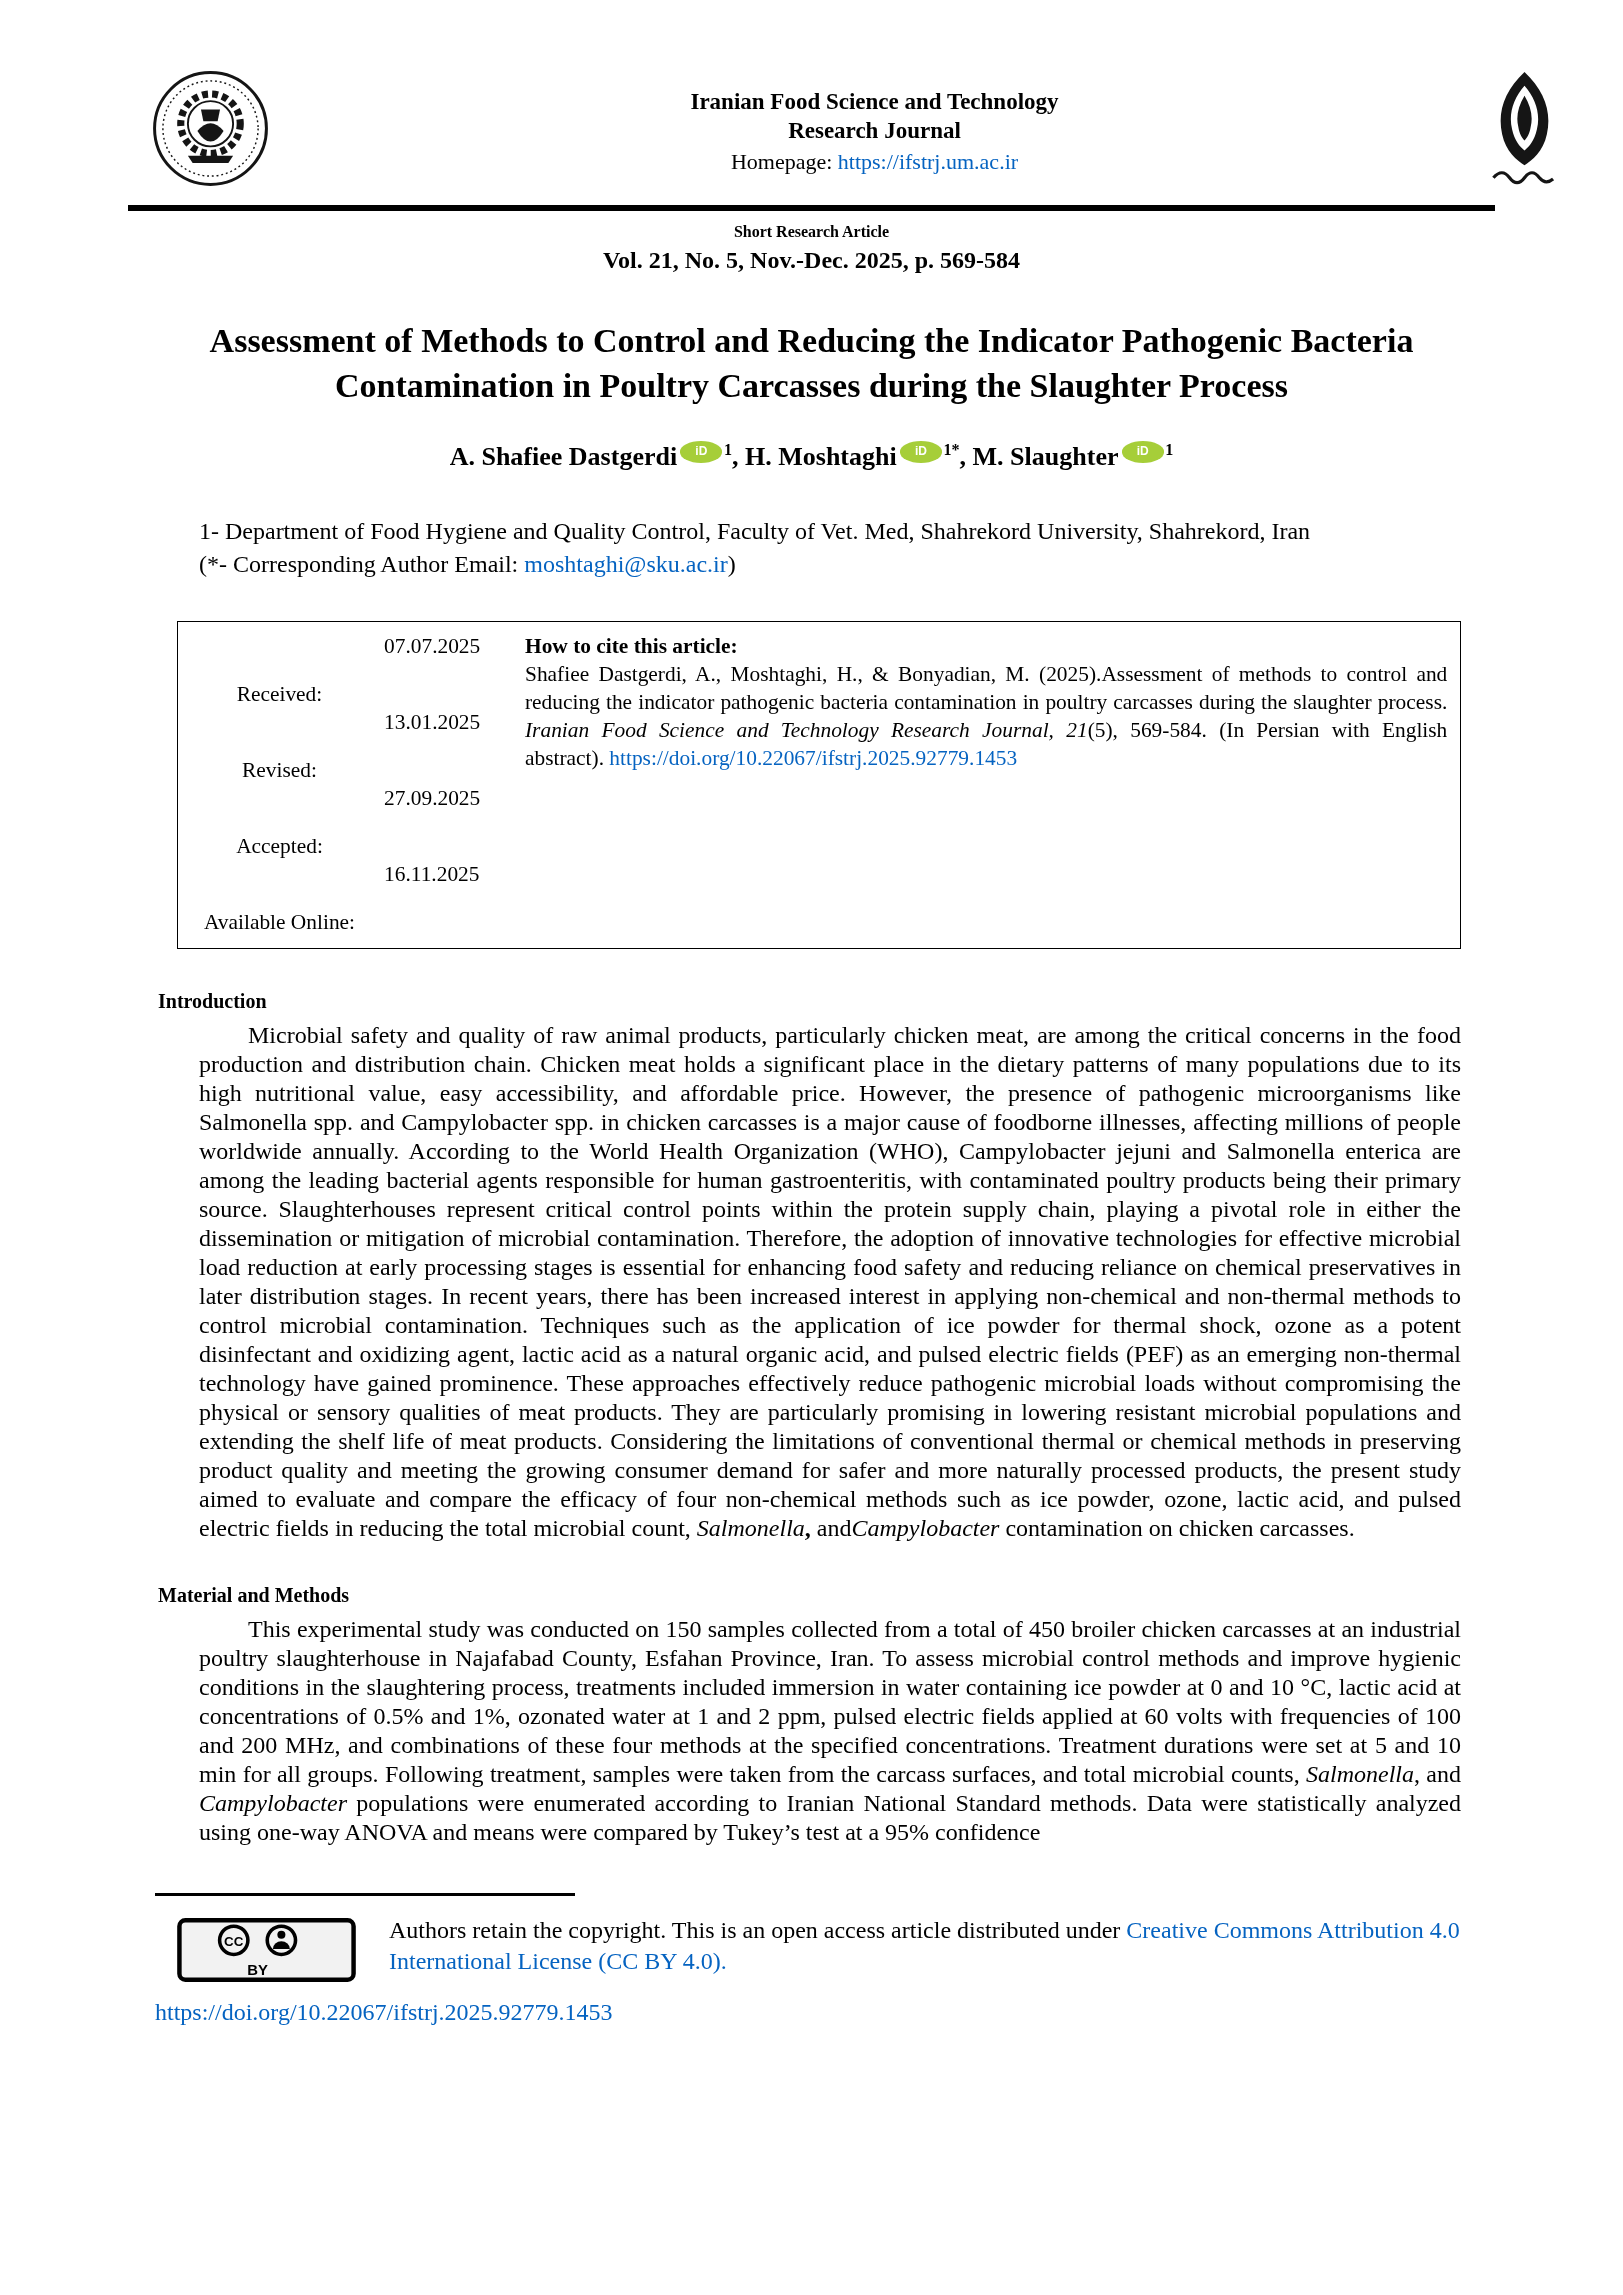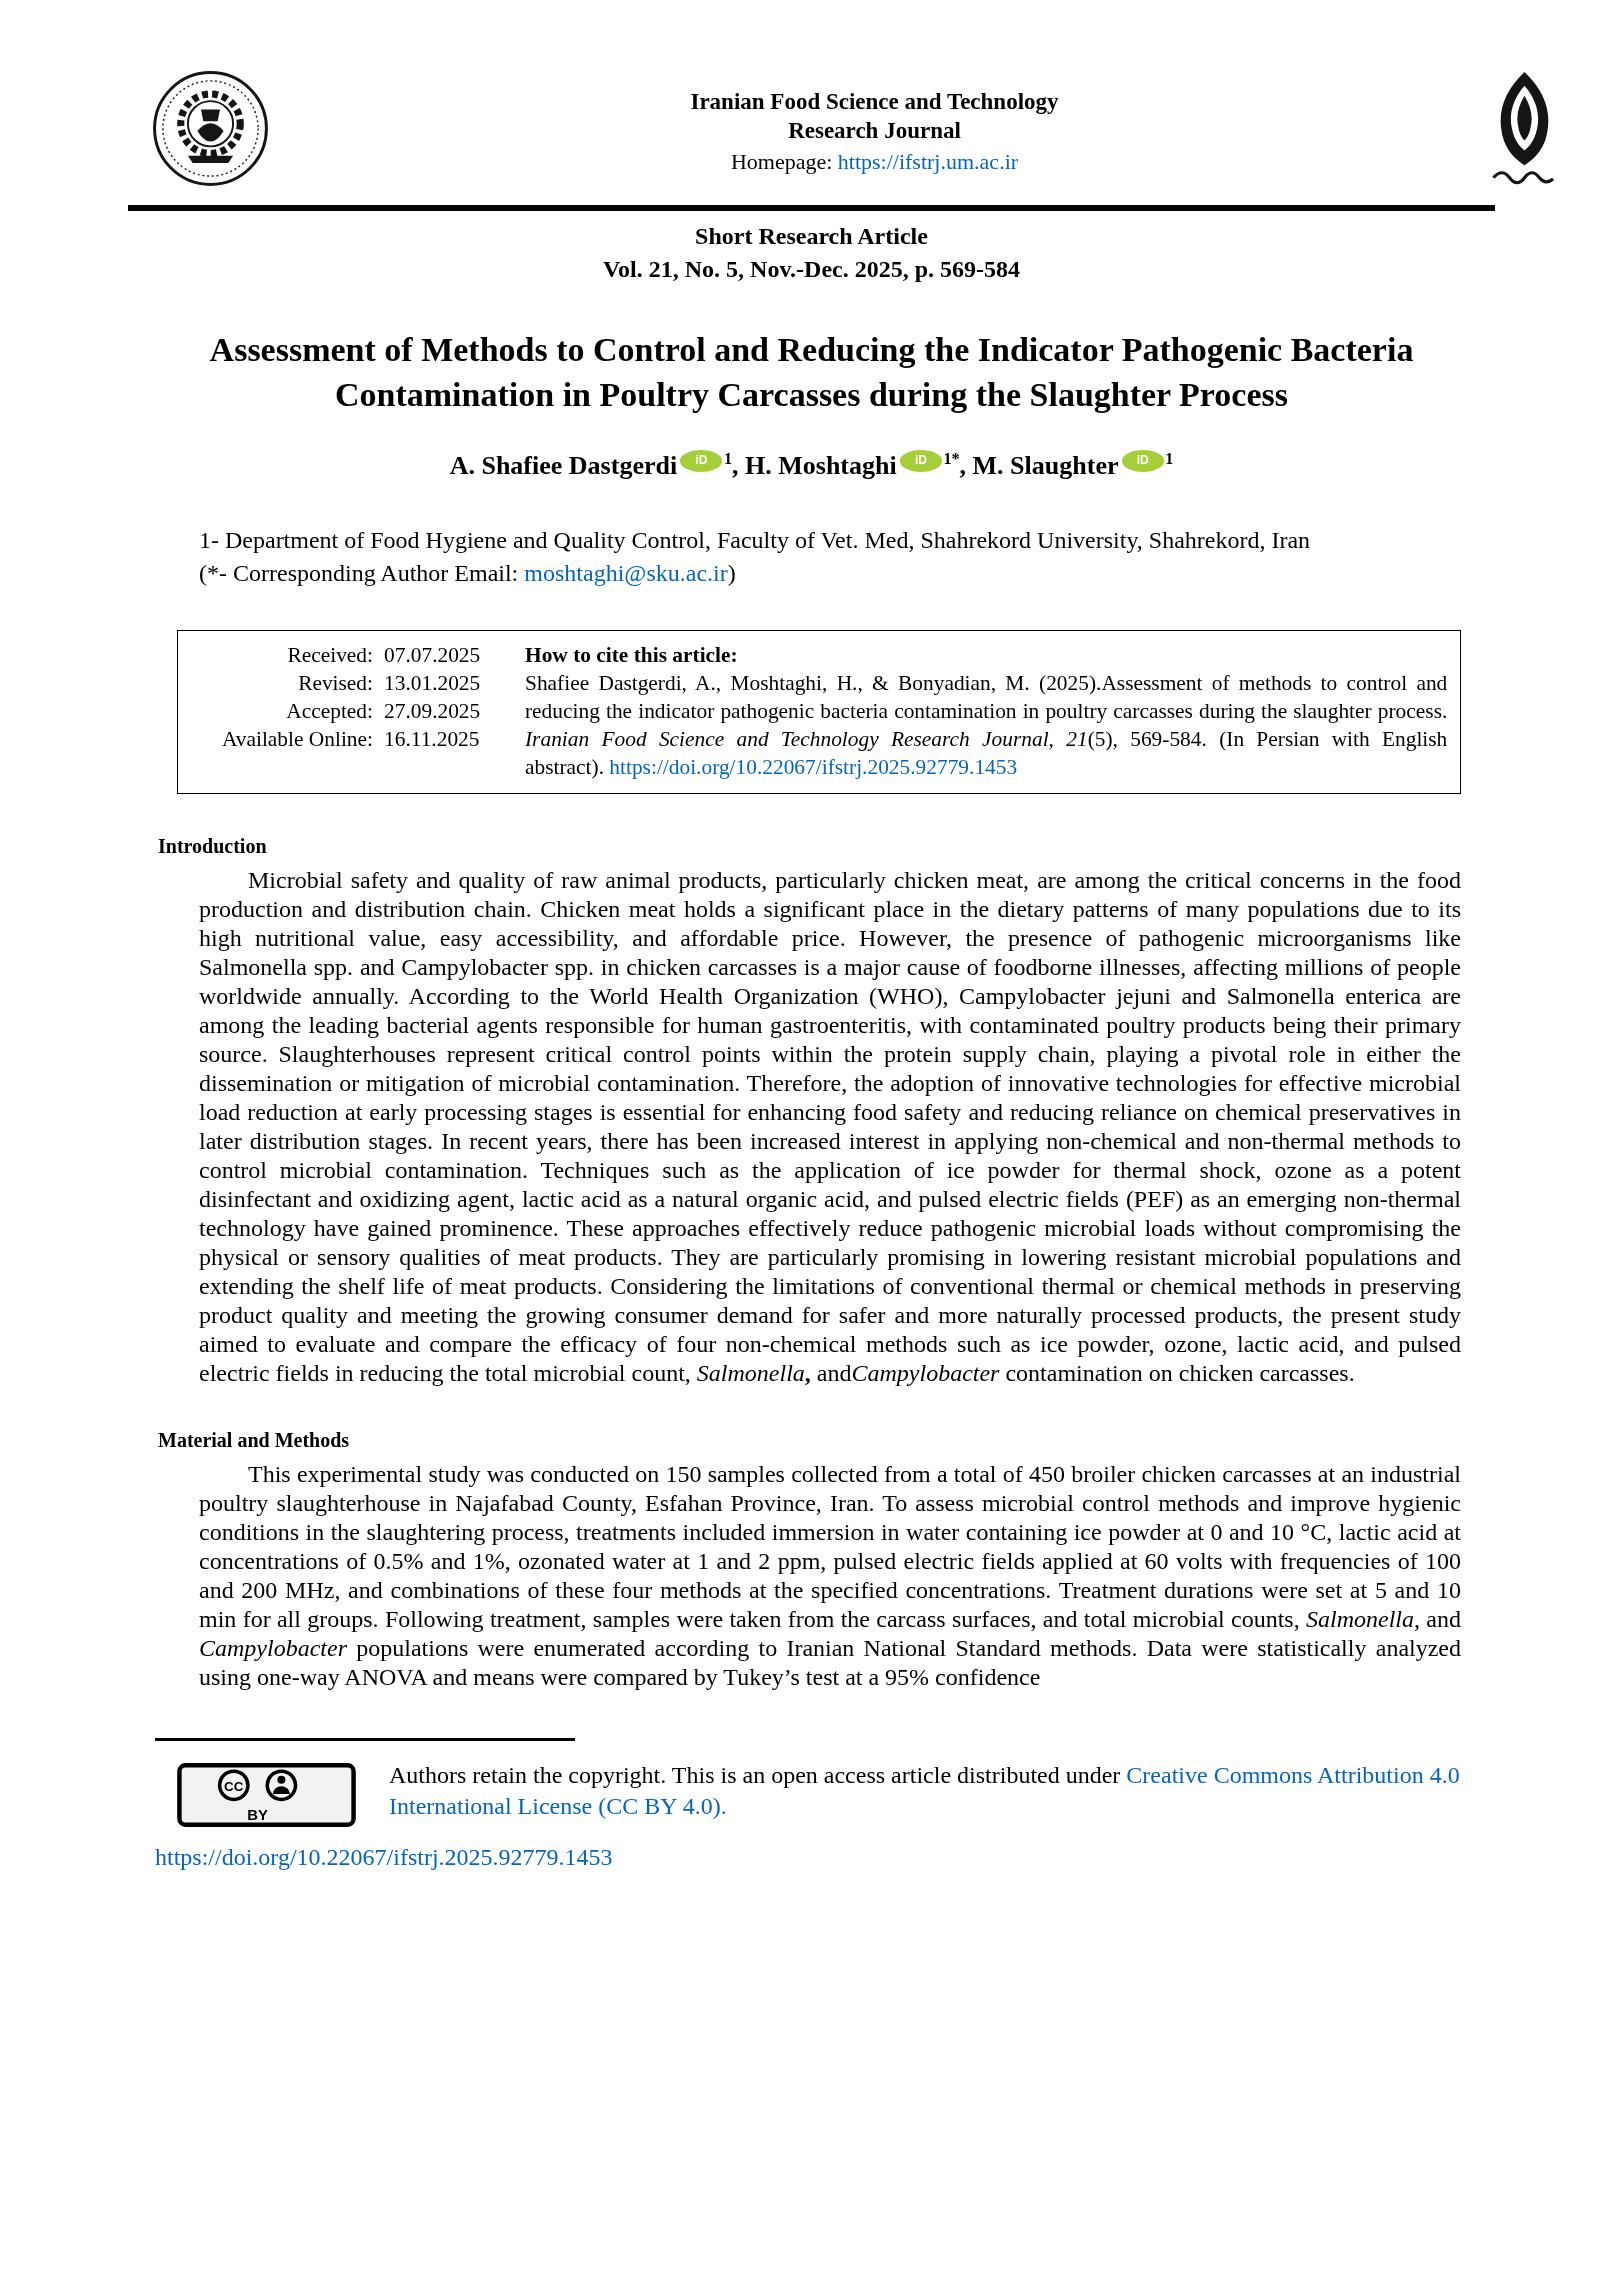--- a/index.html
+++ b/index.html
@@ -12,40 +12,40 @@
   
   .header{display:flex;align-items:center;padding:67px 55px 0 151px;}
   .logo-left{flex:0 0 119px;}
   .logo-right{flex:0 0 89px;display:flex;justify-content:flex-end;}
   .header-center{flex:1;text-align:center;}
   .journal-name{font-weight:bold;font-size:23px;line-height:29px;}
   .homepage{font-size:22px;margin-top:4px;}
   .link{color:#0563C1;text-decoration:none;cursor:pointer;}
   .rule{height:5.5px;background:#000;margin:11px 128px 0 128px;}
   
-  .article-type{text-align:center;font-weight:bold;font-size:24px;margin-top:12.7px;}
+  .article-type{text-align:center;font-weight:bold;font-size:16px;margin-top:12.7px;}
   .vol-info{text-align:center;font-weight:bold;font-size:24px;margin-top:6.3px;}
   .title{text-align:center;font-weight:bold;font-size:34px;line-height:45px;margin:44px 111px 0 111px;}
   .authors{text-align:center;font-weight:bold;font-size:26px;margin-top:33px;}
   .authors sup{font-size:0.62em;}
   .orcid{
     display:inline-block;width:42px;height:21.4px;border-radius:50%;
     background:#A6CE39;color:#fff;font-size:12px;font-weight:bold;line-height:21.4px;
     text-align:center;vertical-align:super;margin:0 1.6px 0 3.2px;
     font-family:"Liberation Sans",sans-serif;
   }
   .affil{margin:43px 159px 0 199px;font-size:24px;line-height:32.5px;}
   
   .cite-box{
     border:1.6px solid #000;margin:41px 162px 0 177px;padding:9.5px 12.7px 12.7px 8px;
     display:flex;gap:22px;font-size:21.4px;line-height:28px;
   }
   .dates{flex:0 0 317px;}
   .date-row{display:flex;}
-  .date-label{flex:1;text-align:right;}
+  .date-label{flex:1;text-align:center;margin-top:48px;}
   .date-value{flex:0 0 119px;margin-left:11px;text-align:left;}
   .cite-right{flex:1;}
   .cite-label{font-weight:bold;}
   .cite-text{text-align:justify;}
   
   .section-heading{font-weight:bold;font-size:20px;margin:41px 0 0 158px;}
   .body-par{
     font-size:24px;line-height:29px;text-align:justify;
     margin:8px 162px 0 199px;text-indent:49px;
   }

